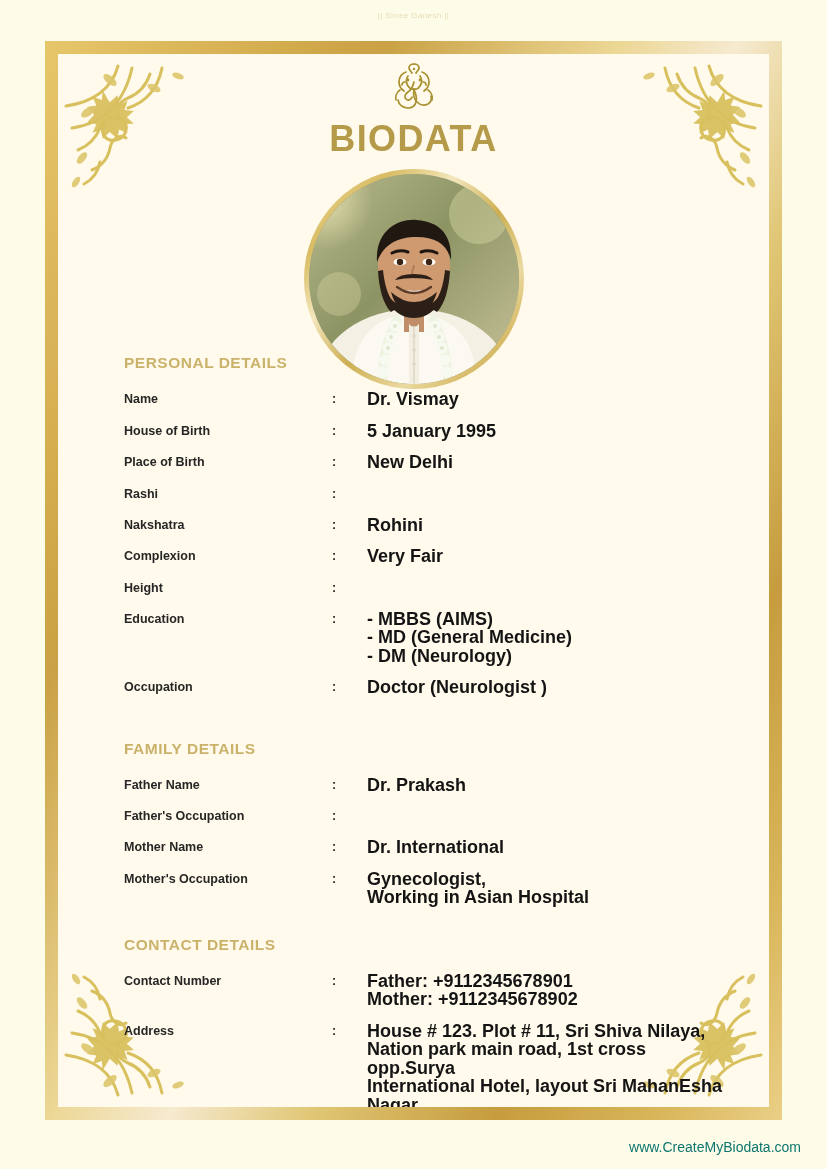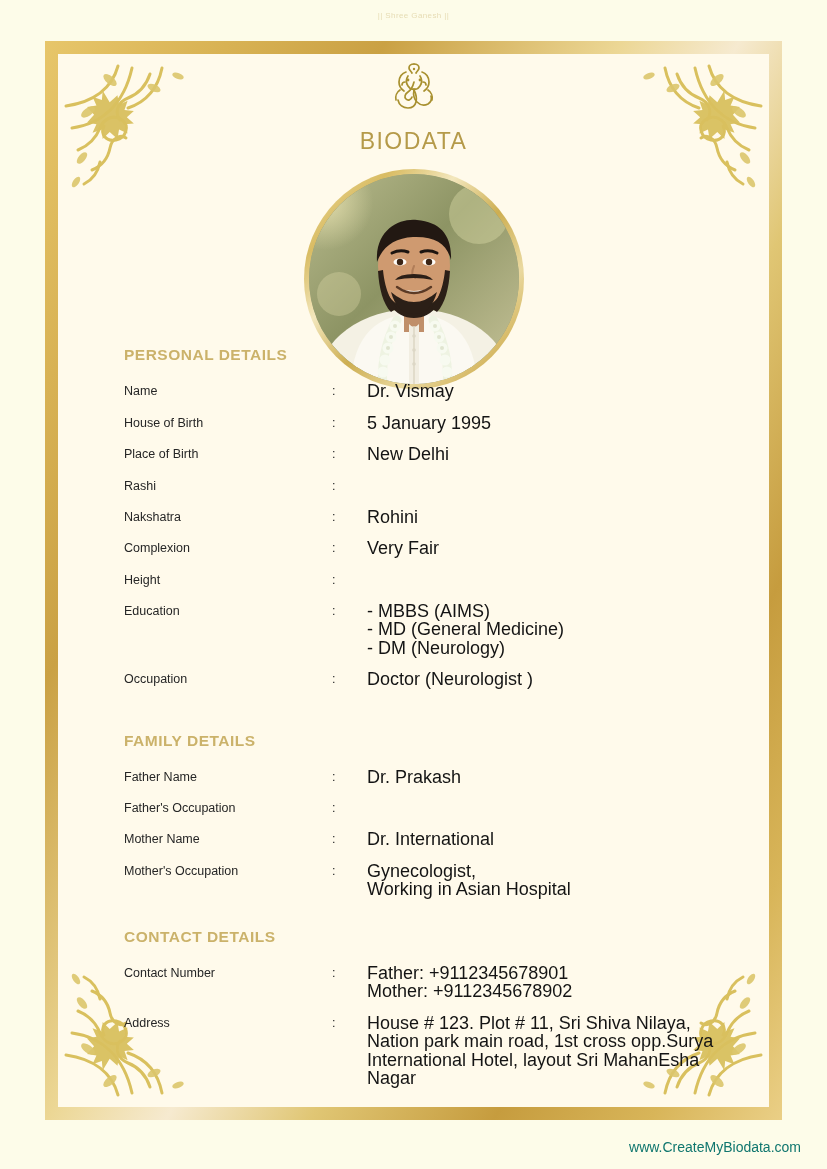--- a/index.html
+++ b/index.html
@@ -71,25 +71,25 @@
     top: 6px;
     left: 0;
     width: 100%;
     text-align: center;
   }
   .ganesh-icon {
     display: block;
     margin: 0 auto;
   }
   .biodata-title {
-    margin-top: 12px;
-    font-size: 23px;
+    margin-top: 2px;
+    font-size: 36px;
     letter-spacing: 1.4px;
     color: #b59a49;
-    font-weight: 400;
+    font-weight: 700;
   }
 
   
   .photo-wrap {
     position: absolute;
     top: 115px;
     left: 50%;
     margin-left: -110px;
     width: 220px;
     height: 220px;
@@ -107,35 +107,36 @@
     overflow: hidden;
     position: relative;
     background: #9aa07a;
   }
   .photo svg { display: block; }
 
   
   .content {
     position: absolute;
     left: 66px;
-    top: 292px;
+    top: 300px;
     right: 40px;
   }
   .section { margin-bottom: 0; }
   .section-title {
     font-size: 15.5px;
     font-weight: bold;
     color: #cbb26a;
     letter-spacing: 0.5px;
     margin: 0 0 18px 0;
   }
   .row {
     display: flex;
     align-items: flex-start;
     margin-bottom: 13px;
+    font-weight: bold;
   }
   .row-label {
     width: 208px;
     flex: 0 0 208px;
     font-size: 12.5px;
     color: #262626;
     line-height: 18px;
   }
   .row-colon {
     width: 35px;

